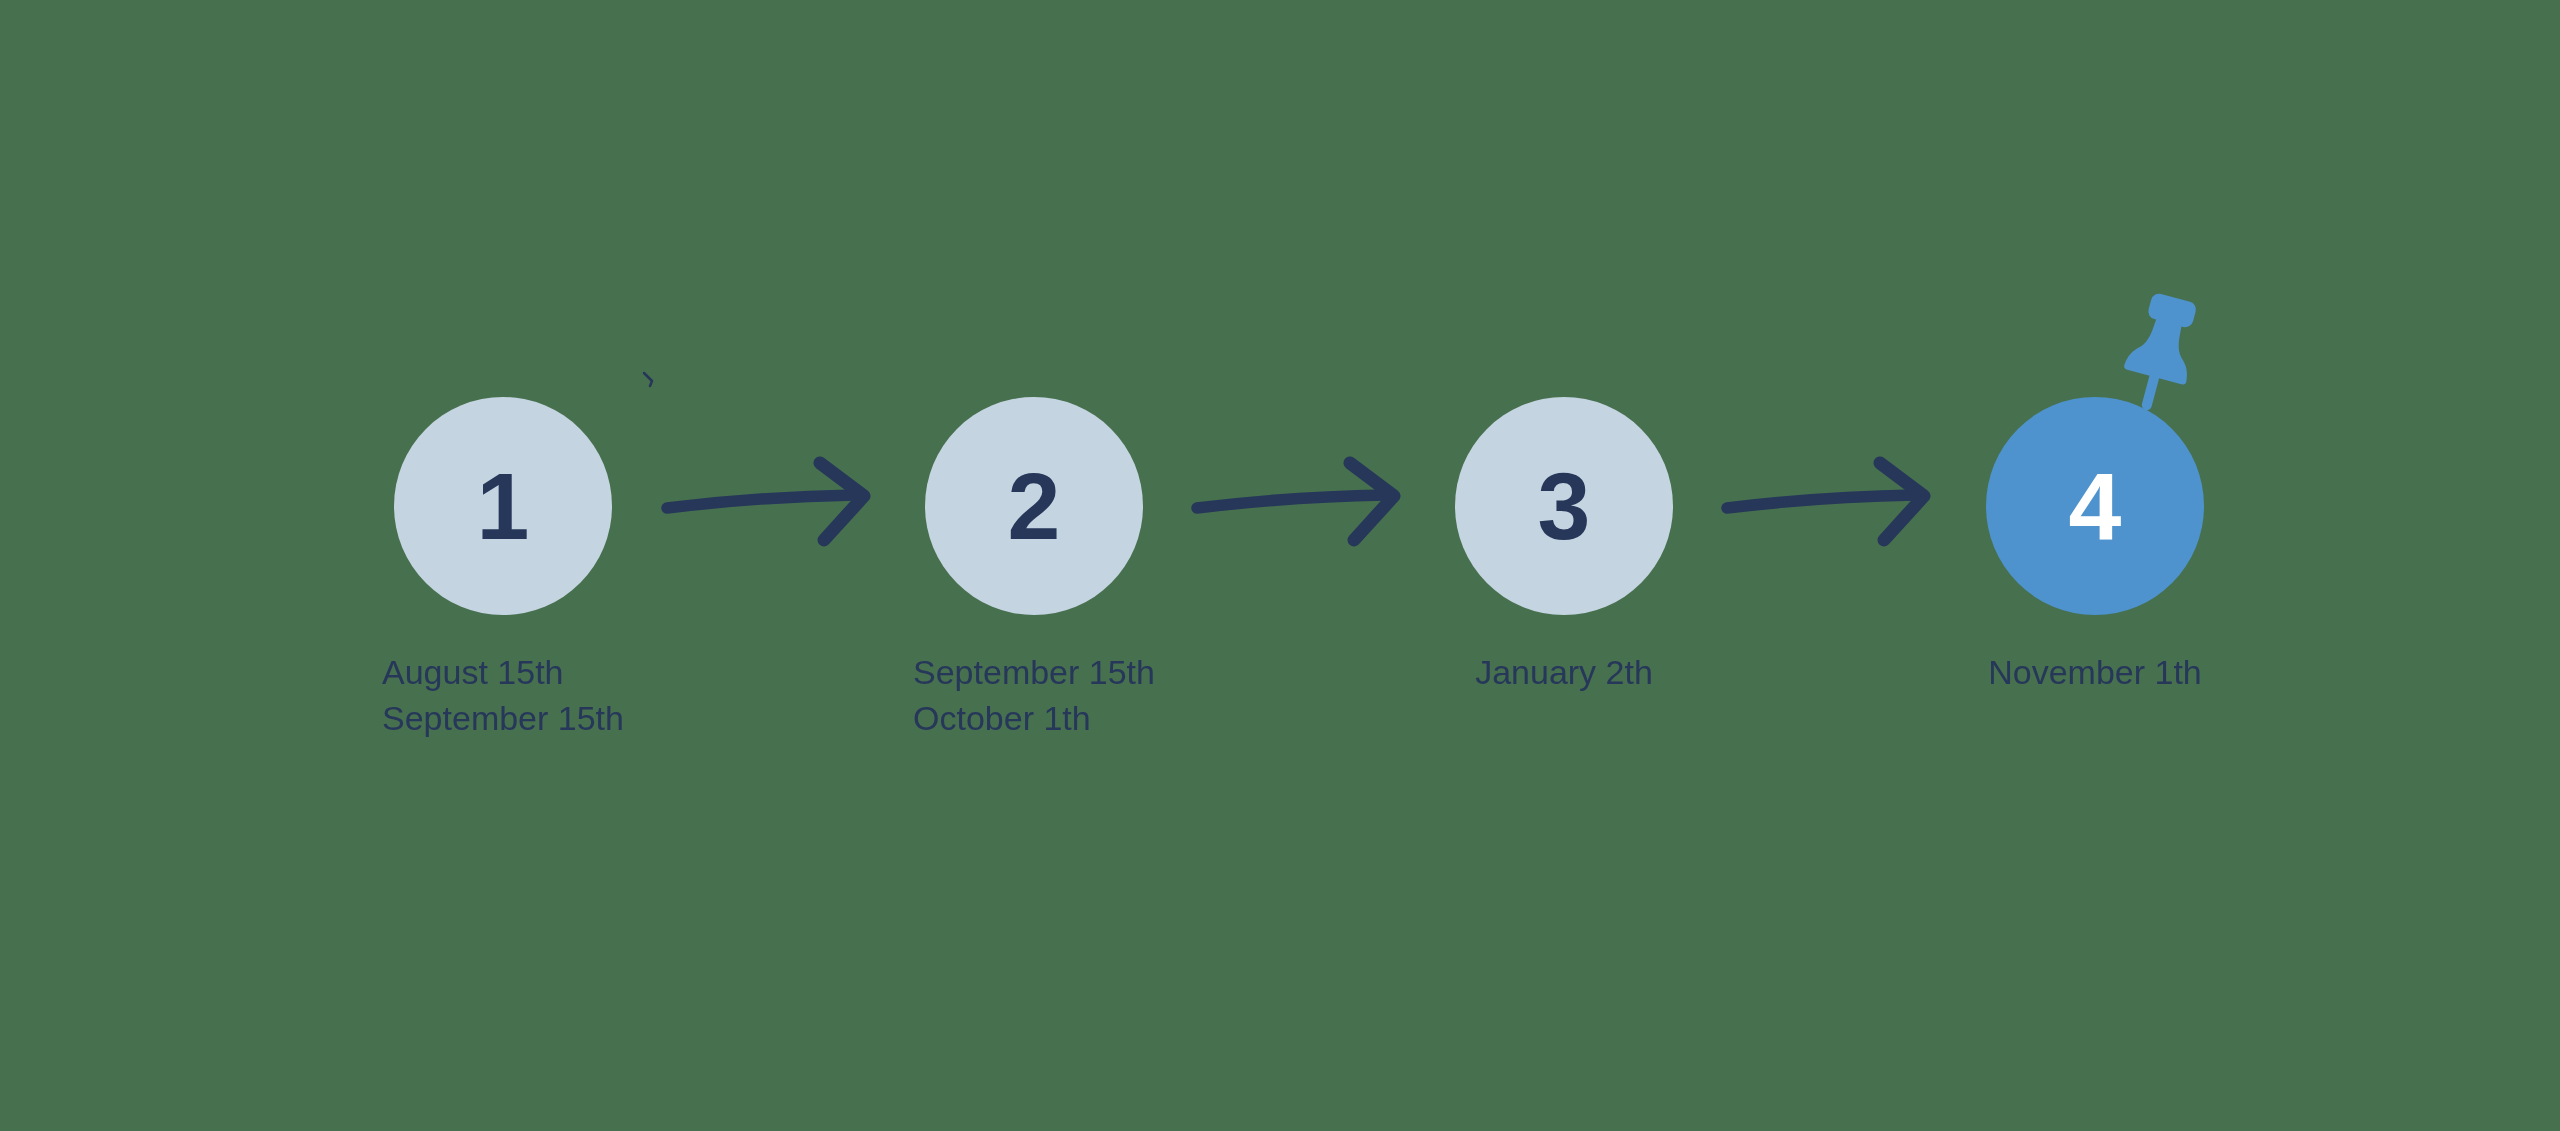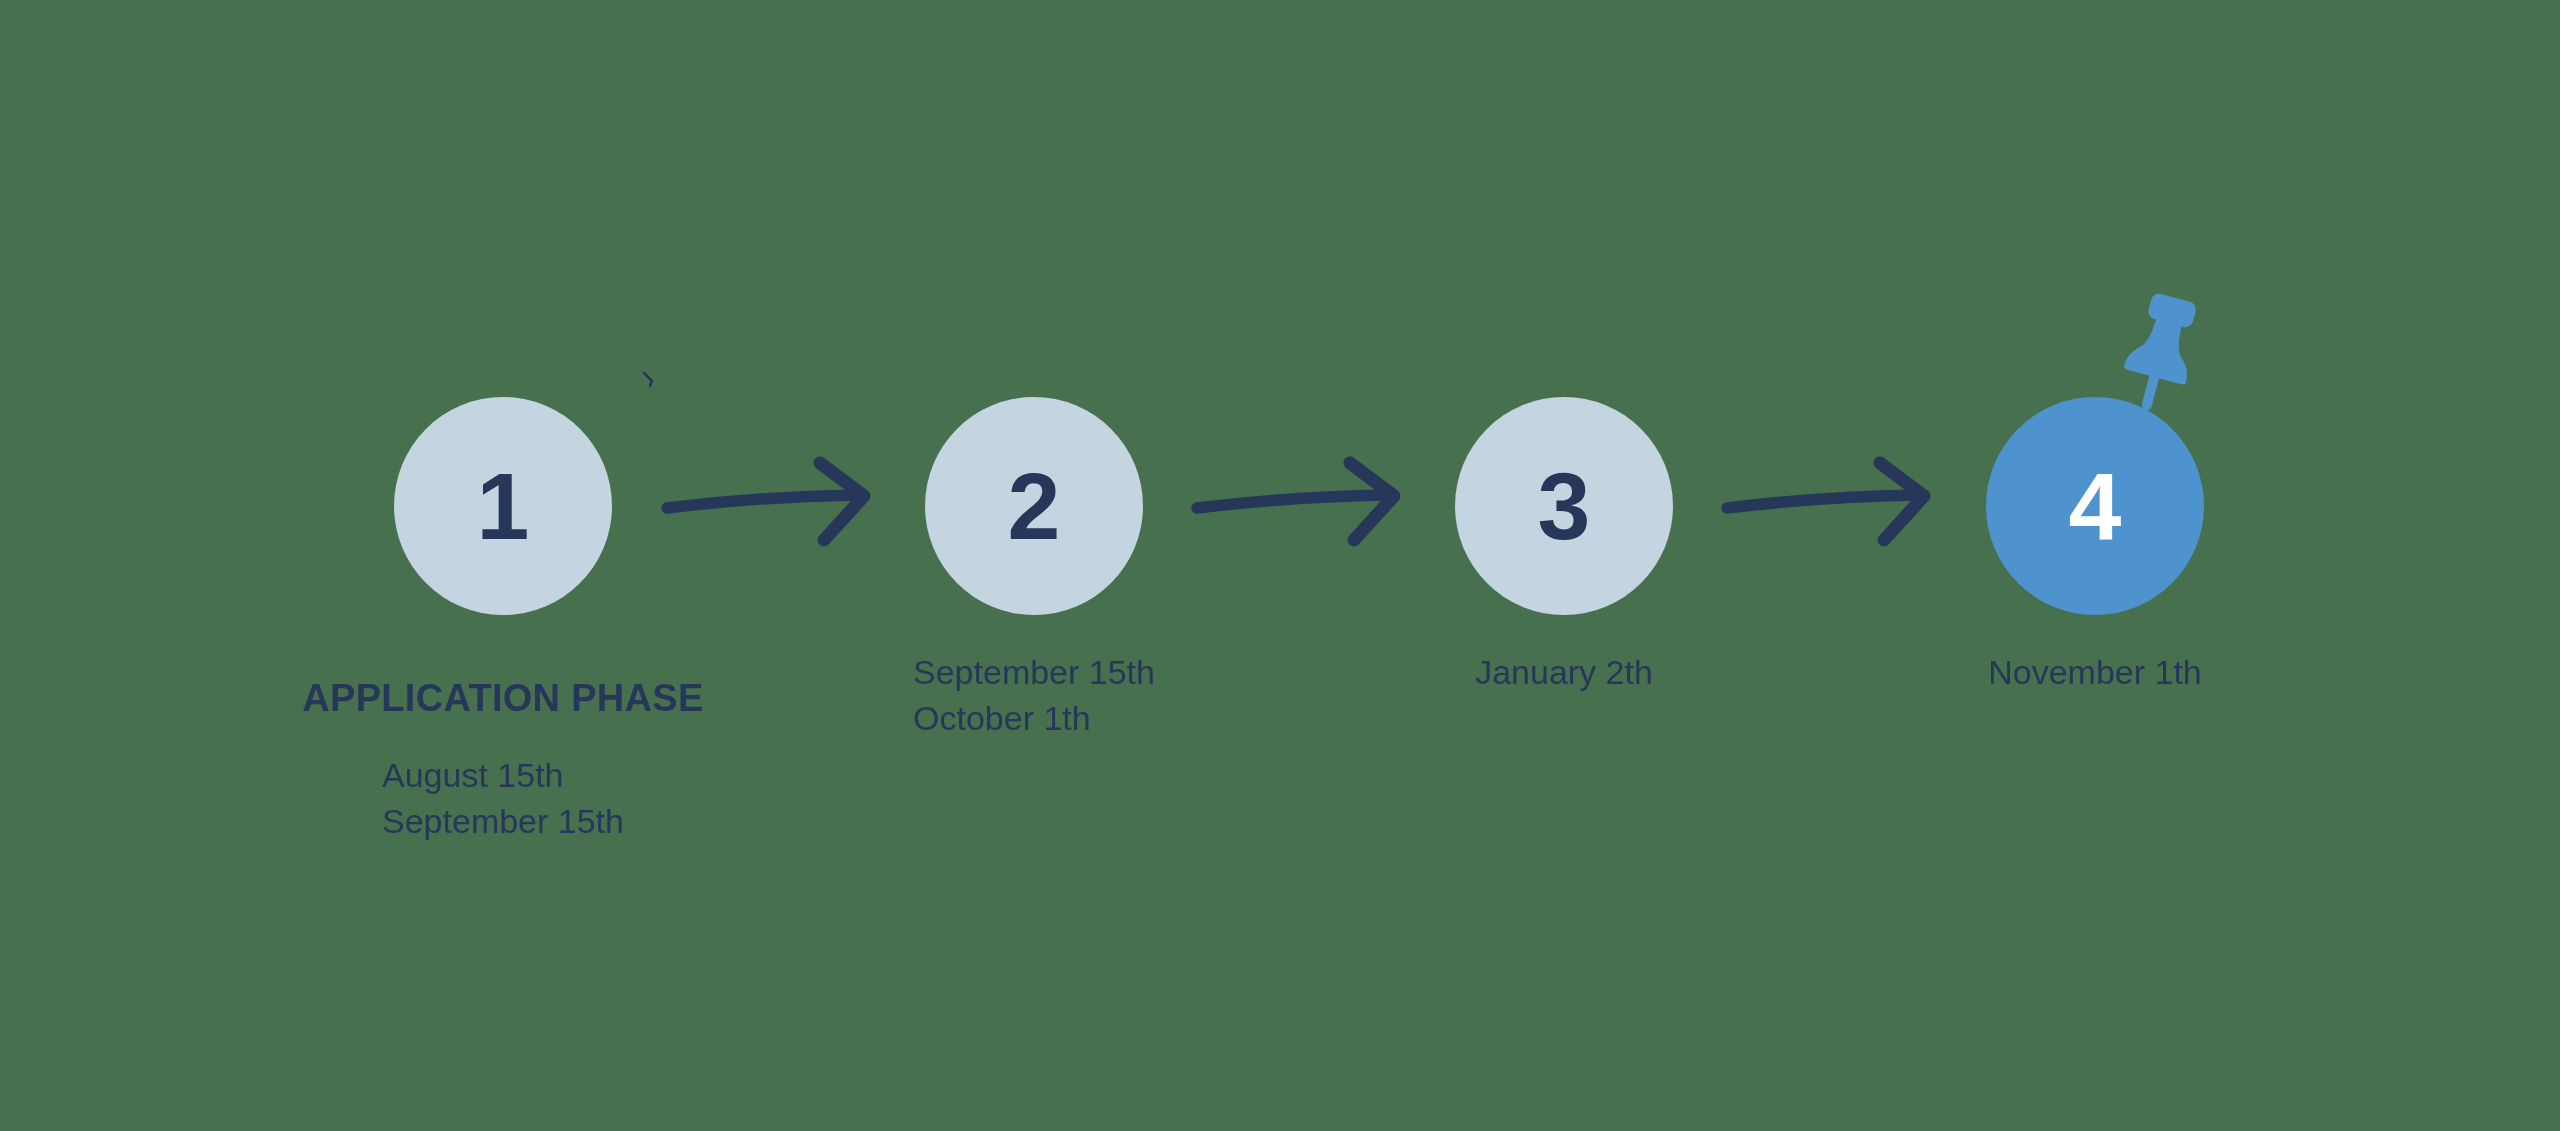--- a/index.html
+++ b/index.html
@@ -78,21 +78,20 @@
 </style>
 </head>
 <body>
 
 <div class="canvas">
 
   <div class="step step-1">
     <div class="circle">
       <span class="num">1</span>
     </div>
-    <div class="title">APPLICATION PHASE</div>
     <div class="dates">
       <div class="date">August 15th</div>
       <div class="date">September 15th</div>
     </div>
   </div>
 
   <div class="step step-2">
     <div class="circle">
       <span class="num">2</span>
     </div>

